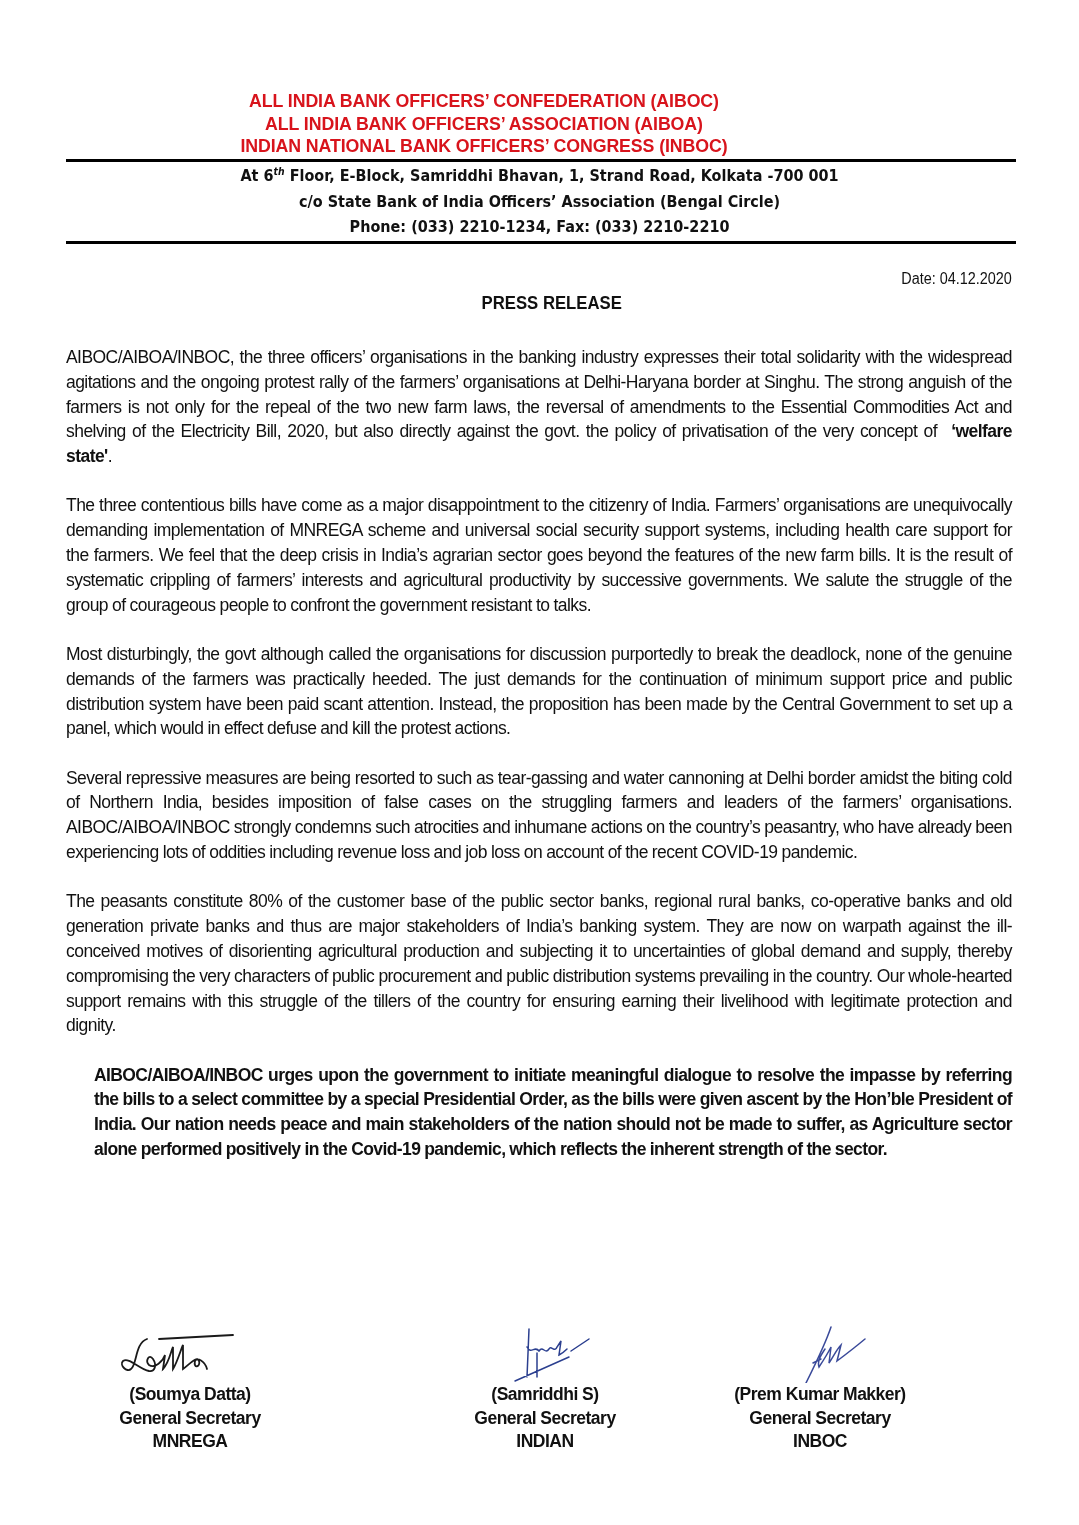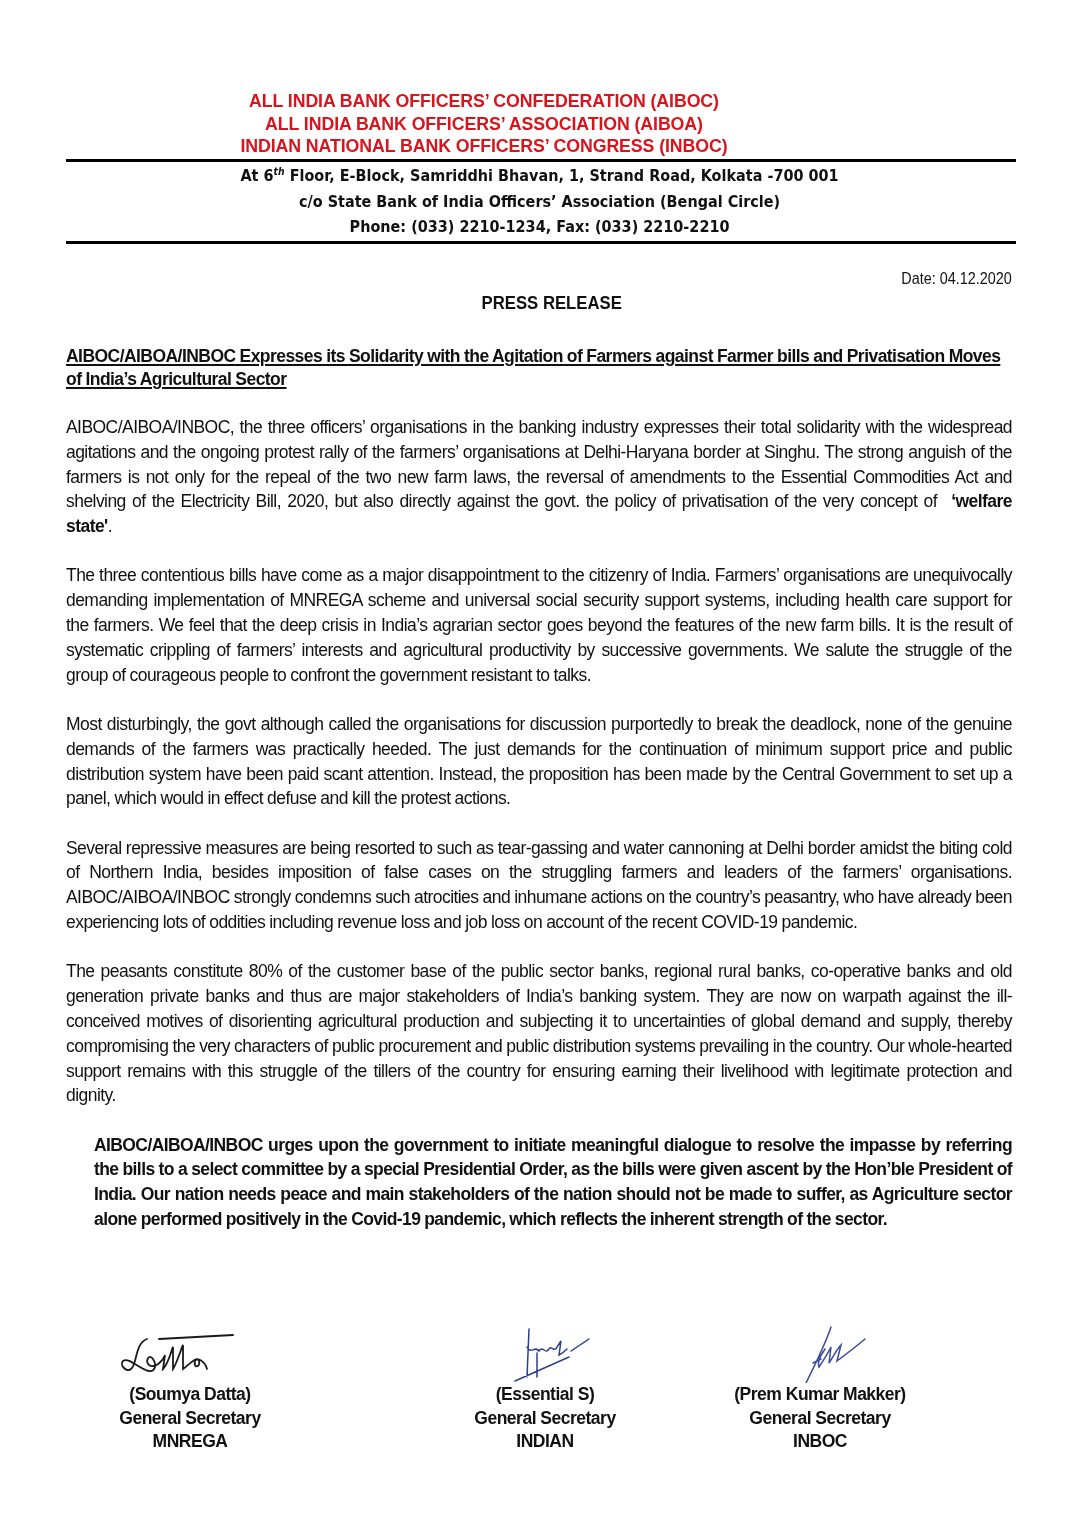--- a/index.html
+++ b/index.html
@@ -167,21 +167,20 @@
 
 <div class="rule bottom"></div>
 
 <div class="date">Date: 04.12.2020</div>
 
 <div class="title">
   <span>PRESS RELEASE</span>
 </div>
 
 <div class="content">
-  <p class="condensed subject">AIBOC/AIBOA/INBOC Expresses its Solidarity with the Agitation of Farmers against Farmer bills and Privatisation Moves of India’s Agricultural Sector</p>
 
   <p class="condensed para"><span>AIBOC/AIBOA/INBOC, the three officers’ organisations in the banking industry expresses their total solidarity with the widespread agitations and the ongoing protest rally of the farmers’ organisations at Delhi-Haryana border at Singhu. The strong anguish of the farmers is not only for the repeal of the two new farm laws, the reversal of amendments to the Essential Commodities Act and shelving of the Electricity Bill, 2020, but also directly against the govt. the policy of privatisation of the very concept of </span><b>‘welfare state'</b><span>.</span></p>
 
   <p class="condensed para">The three contentious bills have come as a major disappointment to the citizenry of India. Farmers’ organisations are unequivocally demanding implementation of MNREGA scheme and universal social security support systems, including health care support for the farmers. We feel that the deep crisis in India’s agrarian sector goes beyond the features of the new farm bills. It is the result of systematic crippling of farmers’ interests and agricultural productivity by successive governments. We salute the struggle of the group of courageous people to confront the government resistant to talks.</p>
 
   <p class="condensed para">Most disturbingly, the govt although called the organisations for discussion purportedly to break the deadlock, none of the genuine demands of the farmers was practically heeded. The just demands for the continuation of minimum support price and public distribution system have been paid scant attention. Instead, the proposition has been made by the Central Government to set up a panel, which would in effect defuse and kill the protest actions.</p>
 
   <p class="condensed para">Several repressive measures are being resorted to such as tear-gassing and water cannoning at Delhi border amidst the biting cold of Northern India, besides imposition of false cases on the struggling farmers and leaders of the farmers’ organisations. AIBOC/AIBOA/INBOC strongly condemns such atrocities and inhumane actions on the country’s peasantry, who have already been experiencing lots of oddities including revenue loss and job loss on account of the recent COVID-19 pandemic.</p>
 
   <p class="condensed para">The peasants constitute 80% of the customer base of the public sector banks, regional rural banks, co-operative banks and old generation private banks and thus are major stakeholders of India’s banking system. They are now on warpath against the ill-conceived motives of disorienting agricultural production and subjecting it to uncertainties of global demand and supply, thereby compromising the very characters of public procurement and public distribution systems prevailing in the country. Our whole-hearted support remains with this struggle of the tillers of the country for ensuring earning their livelihood with legitimate protection and dignity.</p>
@@ -196,21 +195,21 @@
     </svg>
     <span class="sig-name">(Soumya Datta)</span>
     <span class="sig-role">General Secretary</span>
     <span class="sig-org">MNREGA</span>
   </div>
 
   <div class="sig sig-2">
     <svg class="scribble" width="120" height="58" viewBox="0 0 120 58">
       <path d="M44 4 L42 52 M52 28 L52 52 M42 22 C46 30 50 20 54 26 C58 20 60 30 64 24 C66 20 70 28 72 22 L76 16 L74 30 C78 28 80 26 82 24 M86 26 L104 14 M30 56 L84 32" fill="none" stroke="#2b3f8f" stroke-width="1.5" stroke-linecap="round"></path>
     </svg>
-    <span class="sig-name">(Essential S)</span>
+    <span class="sig-name">(Samriddhi S)</span>
     <span class="sig-role">General Secretary</span>
     <span class="sig-org">INDIAN</span>
   </div>
 
   <div class="sig sig-3">
     <svg class="scribble" width="150" height="58" viewBox="0 0 150 58" style="margin-bottom:0;">
       <path d="M86 2 C80 20 72 36 60 60 M80 24 C76 30 72 36 74 42 C78 36 82 30 86 22 L84 38 C88 32 92 24 96 20 L92 36 C100 30 108 24 120 14 M68 38 L76 34" fill="none" stroke="#3a4a9a" stroke-width="1.5" stroke-linecap="round"></path>
     </svg>
     <span class="sig-name">(Prem Kumar Makker)</span>
     <span class="sig-role">General Secretary</span>

